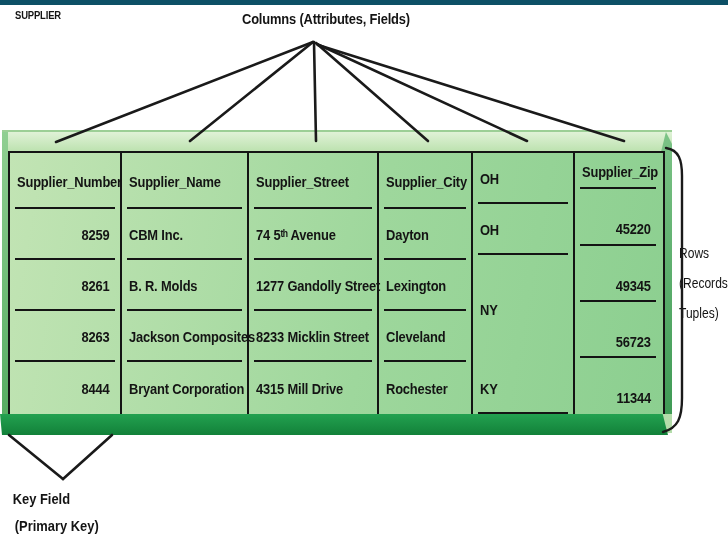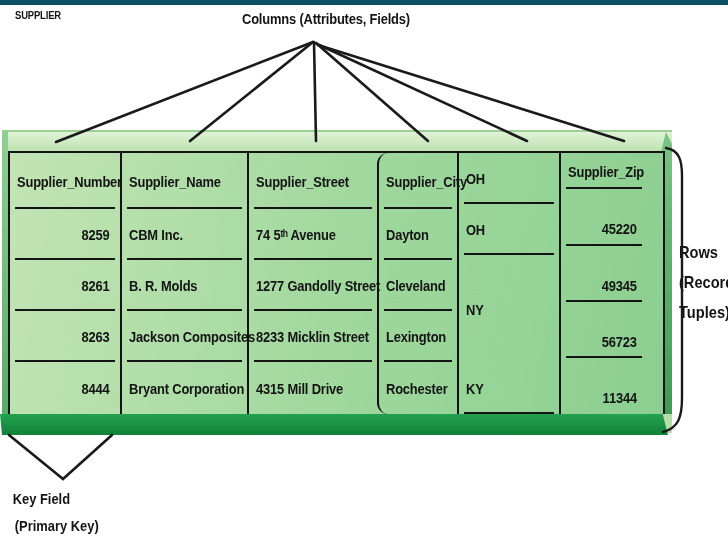--- a/index.html
+++ b/index.html
@@ -37,21 +37,21 @@
   .col.vline{border-left:2px solid var(--line,#141414);}
   .cell{position:relative;display:flex;align-items:center;padding:0 7px;
     font-size:15px;font-weight:bold;letter-spacing:-.2px;}
   .cell.hdr{height:56px;}
   .cell.data{height:51px;}
   .cell.last{flex:1 1 auto;}
   .cell.num{justify-content:flex-end;padding-right:10px;}
   .sep{position:absolute;left:5px;right:5px;bottom:0;height:2px;background:var(--line,#141414);}
 
   #rows-label{position:absolute;left:679px;top:238px;width:49px;
-    font-size:17px;font-weight:bold;line-height:30px;}
+    font-size:14px;font-weight:normal;line-height:30px;}
   #rows-label div{white-space:nowrap;}
   #key-label{position:absolute;left:8px;top:485px;width:116px;text-align:left;
     font-size:15px;font-weight:bold;line-height:27px;}
 </style>
 </head>
 <body>
 
 <div id="stage">
 
   <div id="topbar"></div>
@@ -144,35 +144,35 @@
             <div class="sep"></div>
           </div>
           <div class="cell data">
             <span class="cx">8233 Micklin Street</span>
             <div class="sep"></div>
           </div>
           <div class="cell data last">
             <span class="cx">4315 Mill Drive</span>
           </div>
         </div>
-        <div class="col vline" style="width: 80px; border-radius: 11px;">
+        <div class="col vline" style="width: 94px;">
           <div class="cell hdr">
             <span class="cx">Supplier_City</span>
             <div class="sep"></div>
           </div>
           <div class="cell data">
             <span class="cx">Dayton</span>
             <div class="sep"></div>
           </div>
           <div class="cell data">
+            <span class="cx">Lexington</span>
+            <div class="sep"></div>
+          </div>
+          <div class="cell data">
             <span class="cx">Cleveland</span>
-            <div class="sep"></div>
-          </div>
-          <div class="cell data">
-            <span class="cx">Lexington</span>
             <div class="sep"></div>
           </div>
           <div class="cell data last">
             <span class="cx">Rochester</span>
           </div>
         </div>
         <div class="col vline" style="width: 102px;">
           <div class="cell data">
             <span class="cx">OH</span>
             <div class="sep"></div>

